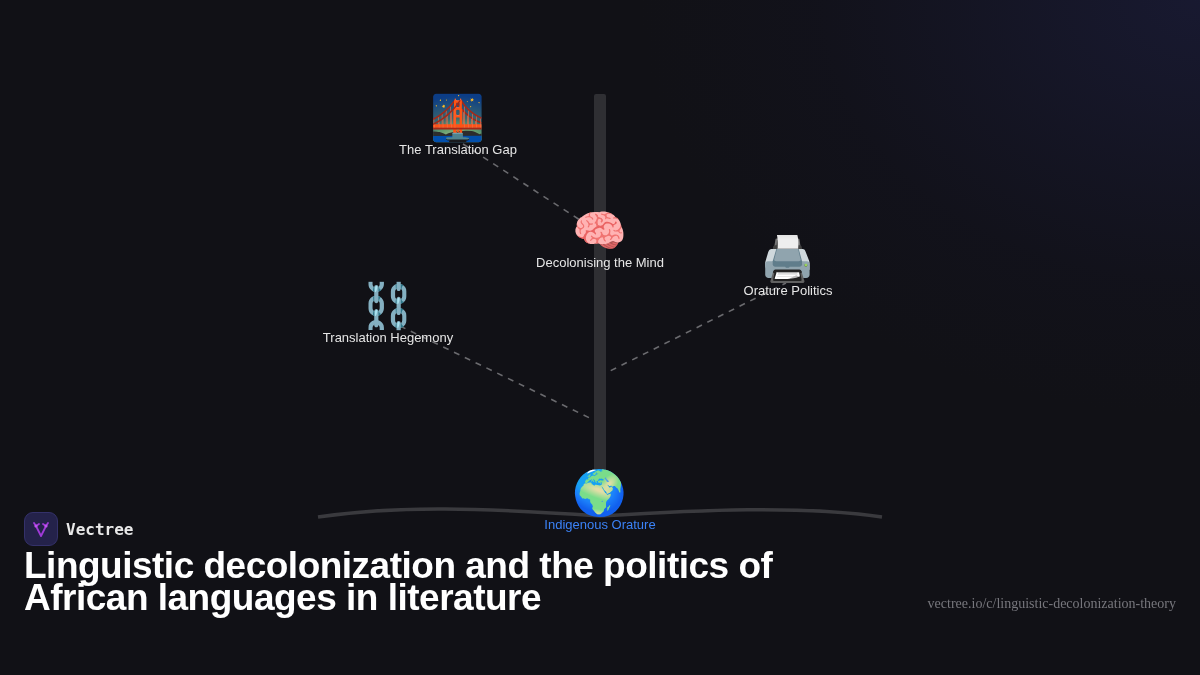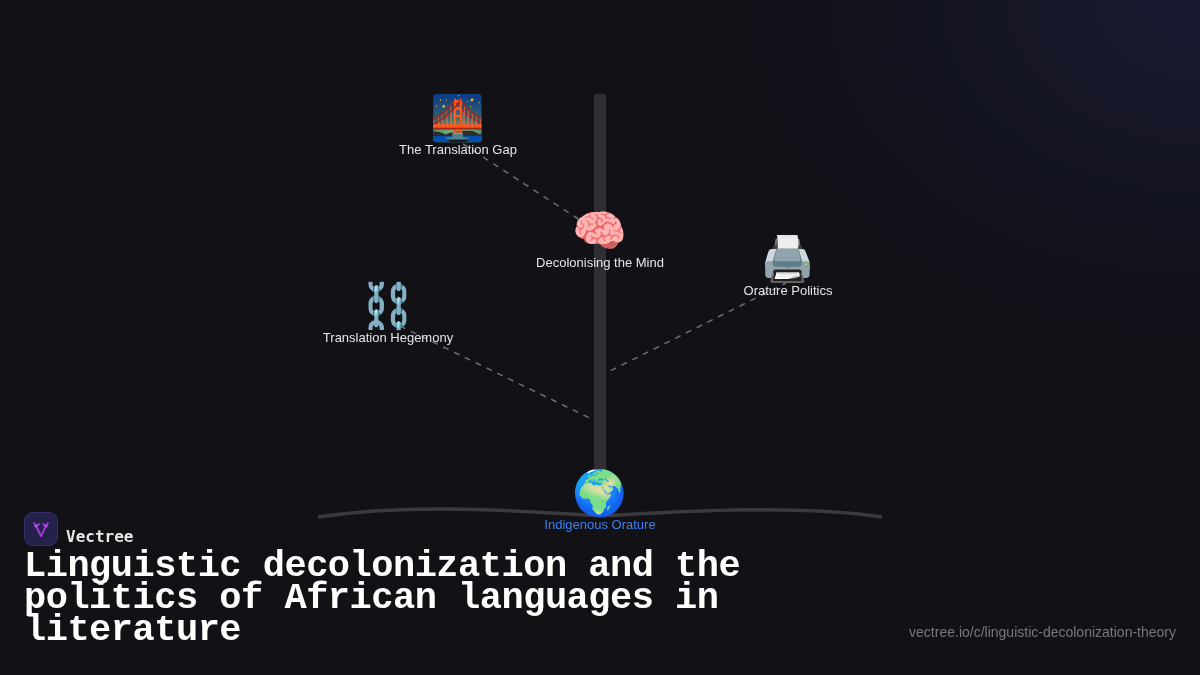--- a/index.html
+++ b/index.html
@@ -19,38 +19,38 @@
     position:absolute; left:594px; top:94px; width:12px; height:398px;
     background:#2f2f33; border-radius:2px;
   }
   .node { position:absolute; text-align:center; transform:translateX(-50%); }
   .node .emoji { display:block; font-size:44px; line-height:48px; height:48px; }
   .node .label {
     display:block; font-size:13px; color:#e6e6e6; white-space:nowrap; 
   }
   .node.root .label { color:#3b82f6; }
   .brand {
-    position:absolute; left:24px; top:512px; display:flex; align-items:flex-end; gap:8px;
+    position:absolute; left:24px; top:512px; display:flex; align-items:center; gap:8px;
   }
   .brand-logo {
     width:34px; height:34px; border-radius:9px; background:#24224a;
     border:1px solid #34316a; box-sizing:border-box;
     display:flex; align-items:center; justify-content:center;
   }
   .brand-name {
     font-family:"DejaVu Sans Mono", monospace; font-weight:bold; font-size:16px; color:#e8e8e8;
   }
   .title {
     position:absolute; left:24px; top:550px; width:760px; margin:0;
-    font-family:Liberation Mono, monospace; font-weight:bold;
+    font-family:Liberation Sans, sans-serif; font-weight:bold;
     font-size:37px; line-height:32px; color:#ffffff; letter-spacing:-0.5px;
   }
   .url {
-    position:absolute; right:24px; top:624px;
-    font-family:Liberation Sans, sans-serif; font-size:14px; color:#77777d;
+    position:absolute; right:24px; top:596px;
+    font-family:Liberation Serif, serif; font-size:14px; color:#77777d;
   }
 </style>
 </head>
 <body>
 
 <div class="bg-glow"></div>
 
 <svg class="links" viewBox="0 0 1200 675">
   <path d="M318 517 C 400 505, 480 508, 600 516 C 700 510, 800 505, 882 517" stroke="#3a3a3e" stroke-width="3.5" fill="none"></path>
   <line x1="463" y1="144" x2="583" y2="222" stroke="#6a6a6e" stroke-width="1.6" stroke-dasharray="6 6"></line>

